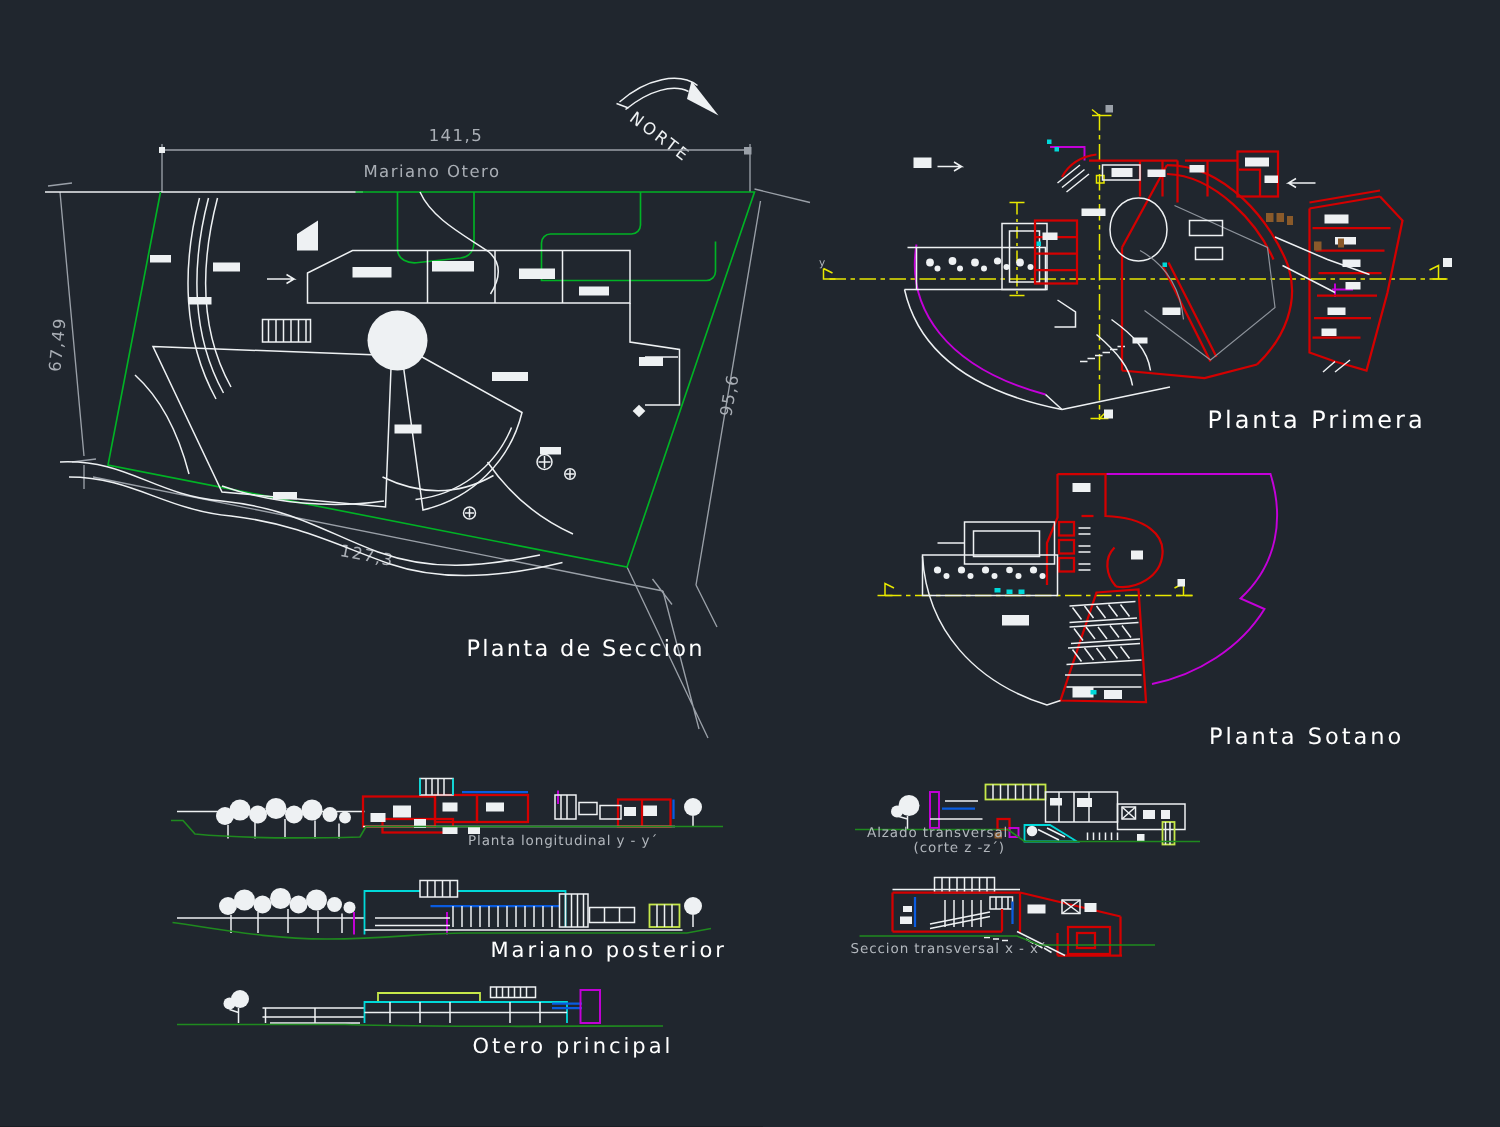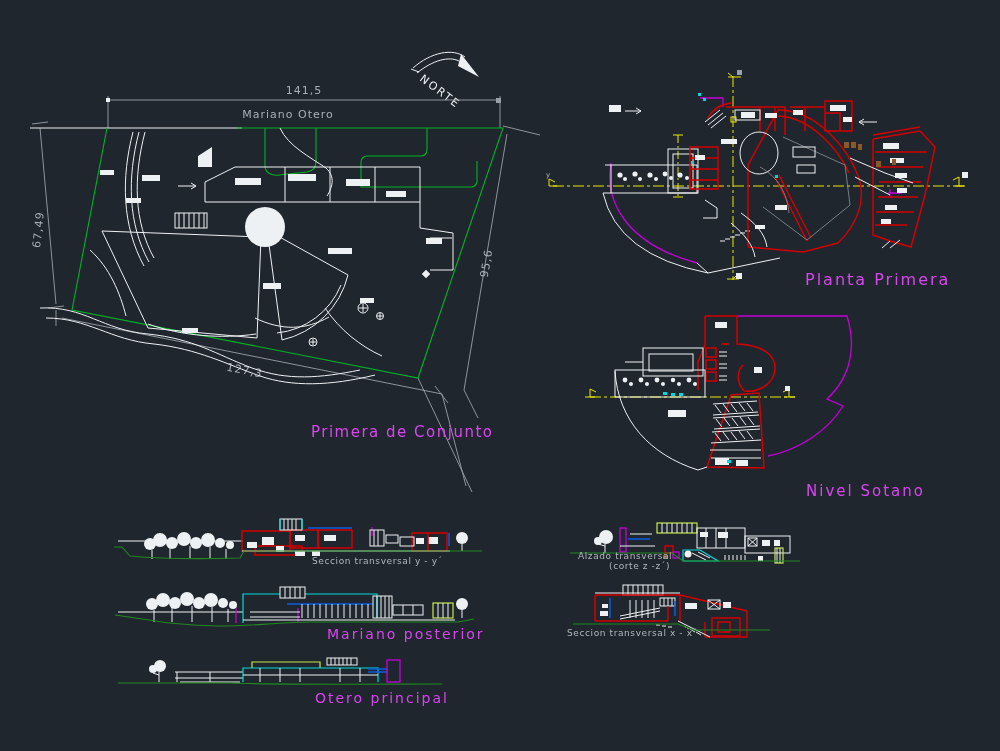--- a/index.html
+++ b/index.html
@@ -2,21 +2,21 @@
 <html><head>
 <meta charset="utf-8">
 <style>
   html,body{margin:0;padding:0;background:#14181d;}
   #canvas{
     position:relative;width:1000px;height:751px;overflow:hidden;
     background:#20262e;
     font-family:"DejaVu Sans",sans-serif;
   }
   .cad-label{
-    position:absolute;color:#d946ef;letter-spacing:1.5px;
+    position:absolute;color:#ffffff;letter-spacing:1.5px;
     font-family:"DejaVu Sans",sans-serif;white-space:nowrap;
   }
   .title-lg{font-size:15px;}
   .title-md{font-size:14px;}
   .title-sm{font-size:9px;letter-spacing:.6px;color:#b2b7bd;}
   .view{position:absolute;}
   svg{display:block;overflow:visible;}
   .w{stroke:#eef1f3;fill:none;stroke-width:1;}
   .wf{fill:#eef1f3;stroke:none;}
   .g{stroke:#9aa0a8;fill:none;stroke-width:.9;}
@@ -118,21 +118,21 @@
         <circle class="w" cx="333" cy="230" r="5"></circle>
           <path class="w" d="M329,230 h8 M333,226 v8" stroke-width=".7"></path>
         <circle class="w" cx="350" cy="238" r="3.5"></circle>
           <path class="w" d="M347,238 h6 M350,235 v6" stroke-width=".7"></path>
         <circle class="w" cx="283" cy="264" r="4"></circle>
           <path class="w" d="M280,264 h6 M283,261 v6" stroke-width=".7"></path>
         <rect class="wf" x="393" y="193" width="6" height="6" transform="rotate(45 396 196)"></rect>
       </g>
     </svg>
   </div>
-  <div class="cad-label title-lg" style="left:311px;top:423px">Primera de Conjunto</div>
+  <div class="cad-label title-lg" style="left:311px;top:423px">Planta de Seccion</div>
 
   <div class="view" style="left:545px;top:55px;width:455px;height:245px">
     <svg width="455" height="245" viewBox="0 0 455 245">
 
       <g>
         <path class="y" d="M8,131 H420" stroke-dasharray="11 3 3 3"></path>
         <path class="y" d="M188,21 V225" stroke-dasharray="11 3 3 3"></path>
         <path class="y" d="M133,80 V142" stroke-dasharray="8 3 2 3"></path>
         <path class="y" d="M4,124 v7 h8 M4,124 l6,3"></path>
         <text class="tinytxt" x="1" y="122">y</text>
@@ -302,21 +302,21 @@
         <rect class="wf" x="113" y="110" width="18" height="7"></rect>
         <g fill="#00d9d9">
           <rect x="108" y="92" width="4" height="3"></rect>
             <rect x="116" y="93" width="4" height="3"></rect>
           <rect x="124" y="93" width="4" height="3"></rect>
             <rect x="172" y="160" width="4" height="3"></rect>
         </g>
       </g>
     </svg>
   </div>
-  <div class="cad-label title-lg" style="left:806px;top:482px;letter-spacing:2px">Nivel Sotano</div>
+  <div class="cad-label title-lg" style="left:806px;top:482px;letter-spacing:2px">Planta Sotano</div>
 
   <div class="view" style="left:110px;top:508px;width:375px;height:60px">
     <svg width="375" height="60" viewBox="0 0 375 60">
       <g>
         <g class="wf">
           <circle cx="40" cy="36" r="6"></circle>
             <circle cx="50" cy="32" r="7"></circle>
             <circle cx="62" cy="35" r="6"></circle>
           <circle cx="74" cy="31" r="7"></circle>
             <circle cx="86" cy="35" r="6"></circle>
@@ -353,21 +353,21 @@
         <rect class="w" x="276" y="27" width="12" height="8" stroke-width=".8"></rect>
         <rect class="w" x="290" y="29" width="14" height="9" stroke-width=".8"></rect>
         <path class="b" d="M339,25 V38"></path>
         <rect class="wf" x="185" y="43" width="10" height="5"></rect>
         <rect class="wf" x="202" y="43" width="8" height="5"></rect>
         <path class="w" d="M132,43 H340" stroke-width=".7"></path>
       </g>
       <path class="gnd" d="M4,39 H12 L20,48 C52,51 92,51 130,50 L134,43 H372"></path>
     </svg>
   </div>
-  <div class="cad-label title-sm" style="left:312px;top:556px">Seccion transversal y - y´</div>
+  <div class="cad-label title-sm" style="left:312px;top:556px">Planta longitudinal y - y´</div>
 
   <div class="view" style="left:110px;top:582px;width:375px;height:64px">
     <svg width="375" height="64" viewBox="0 0 375 64">
       <g>
         <g class="wf">
           <circle cx="42" cy="22" r="6"></circle>
             <circle cx="53" cy="18" r="7"></circle>
             <circle cx="65" cy="21" r="6"></circle>
           <circle cx="77" cy="17" r="7"></circle>
             <circle cx="89" cy="21" r="6"></circle>

